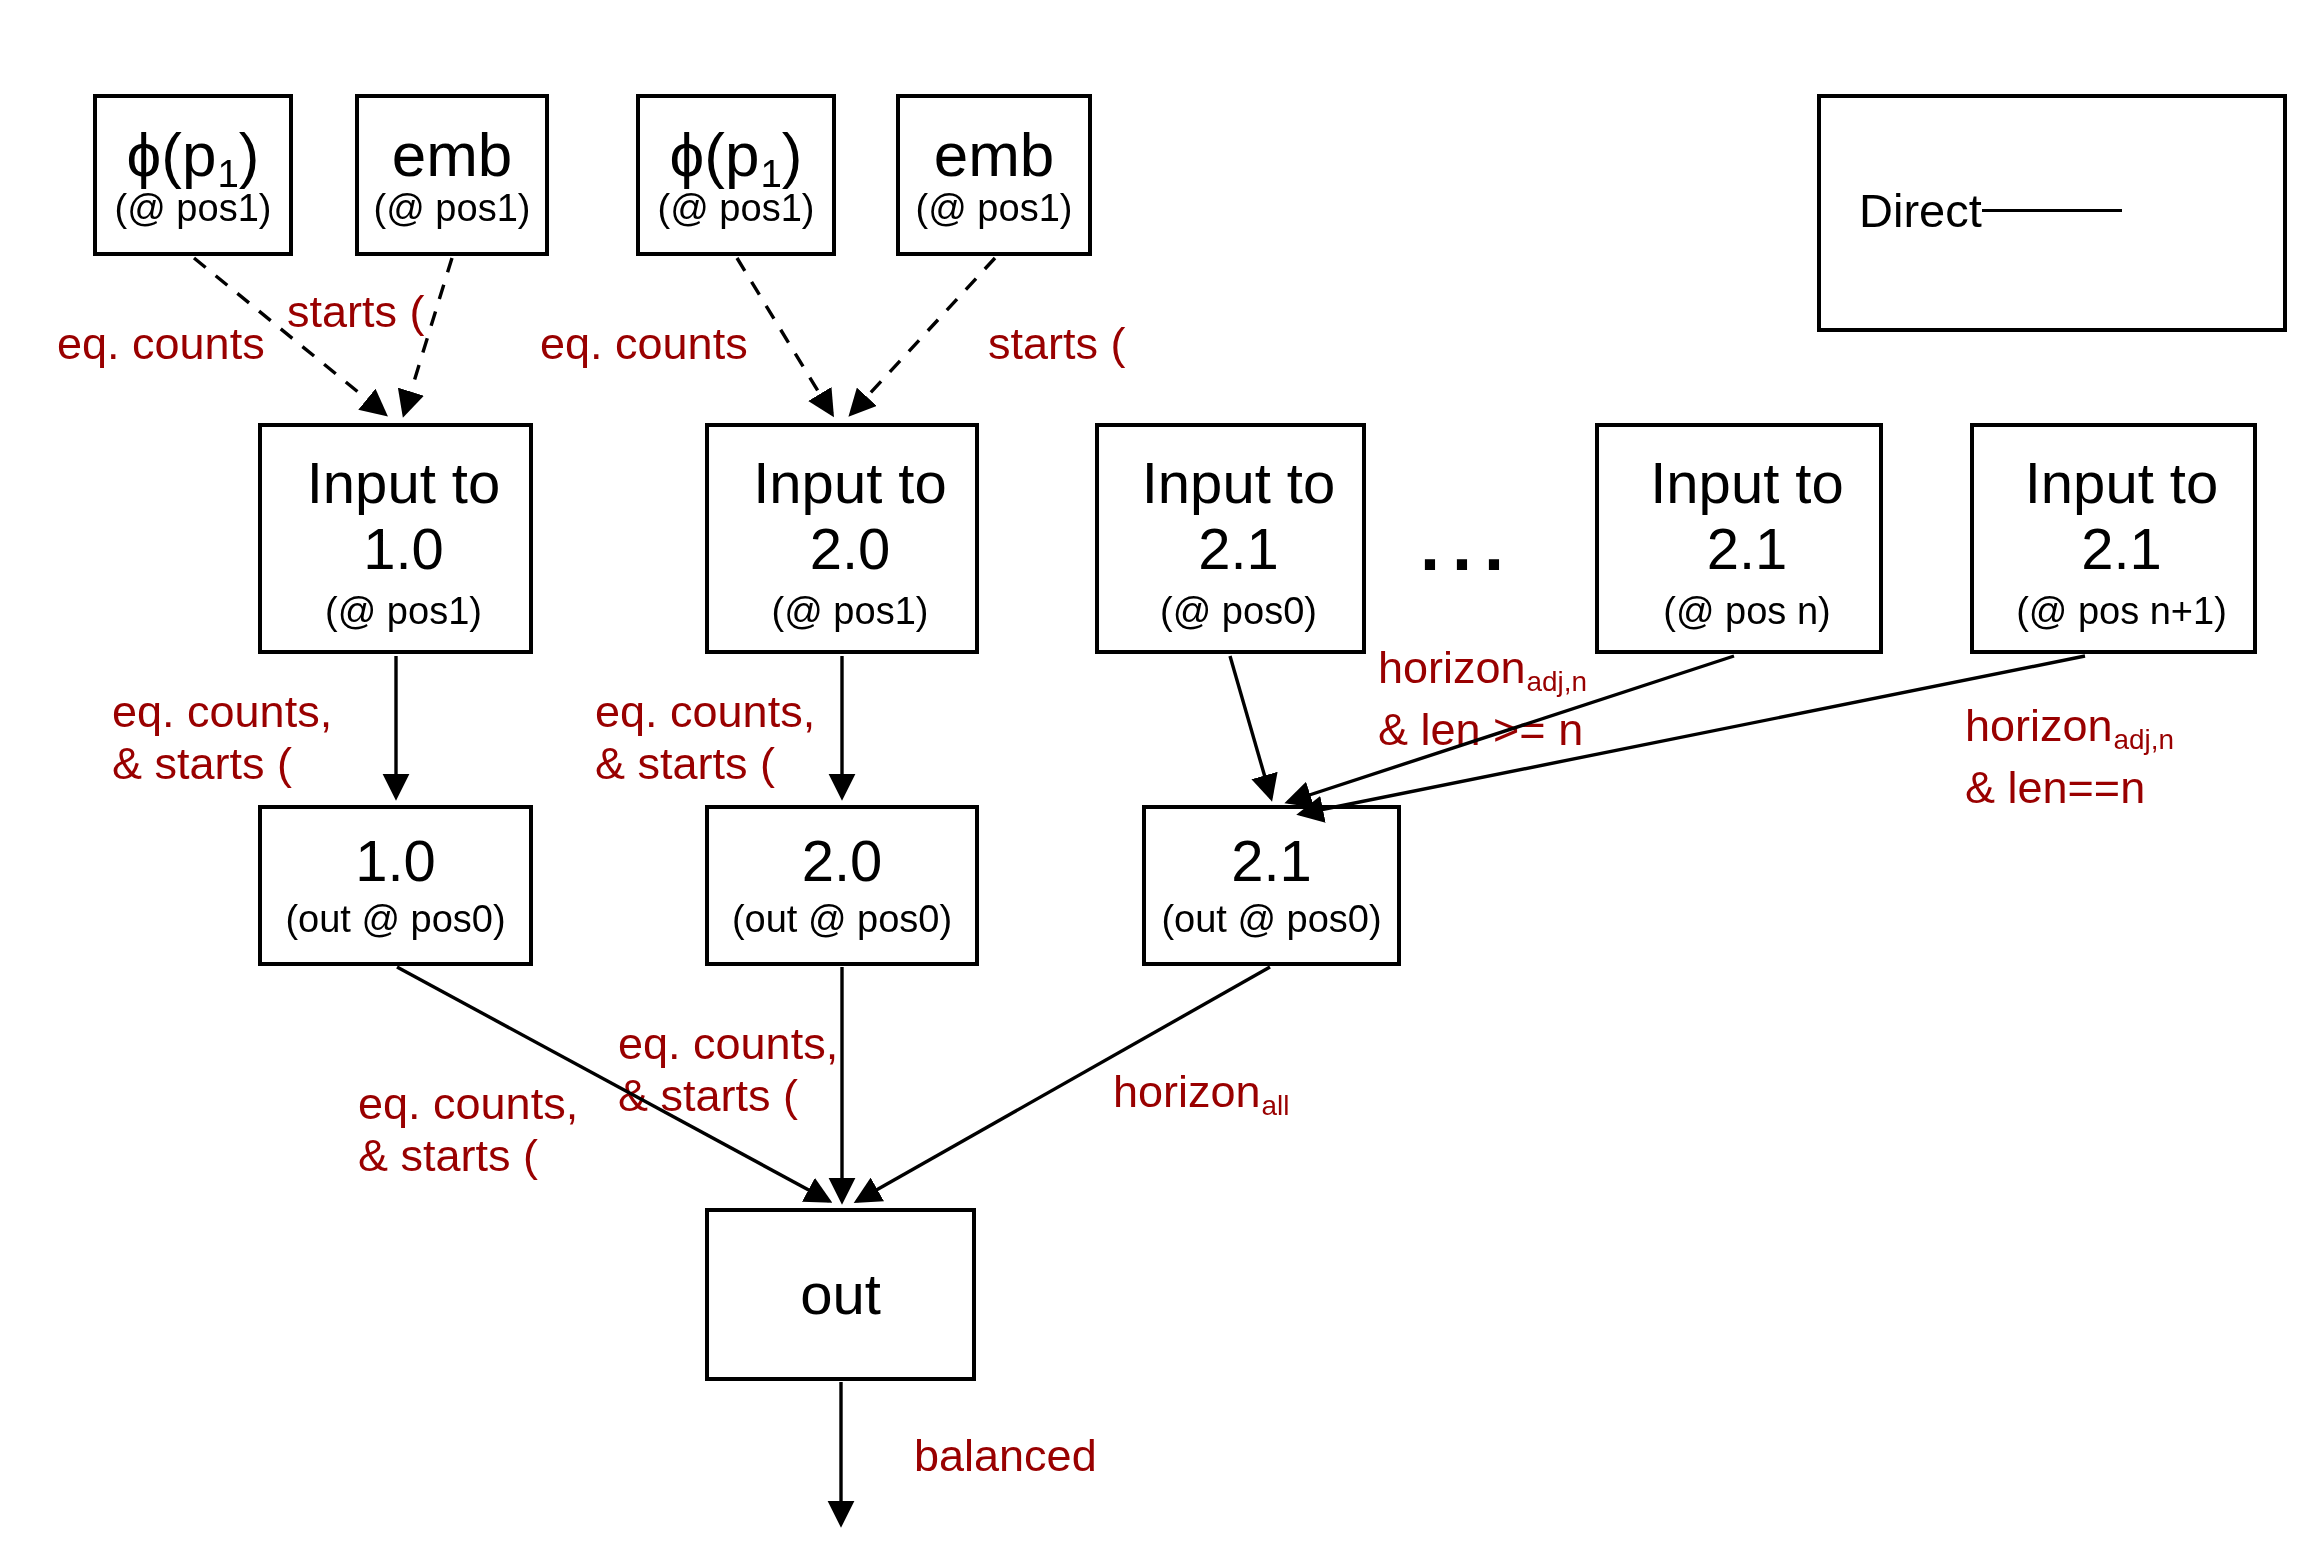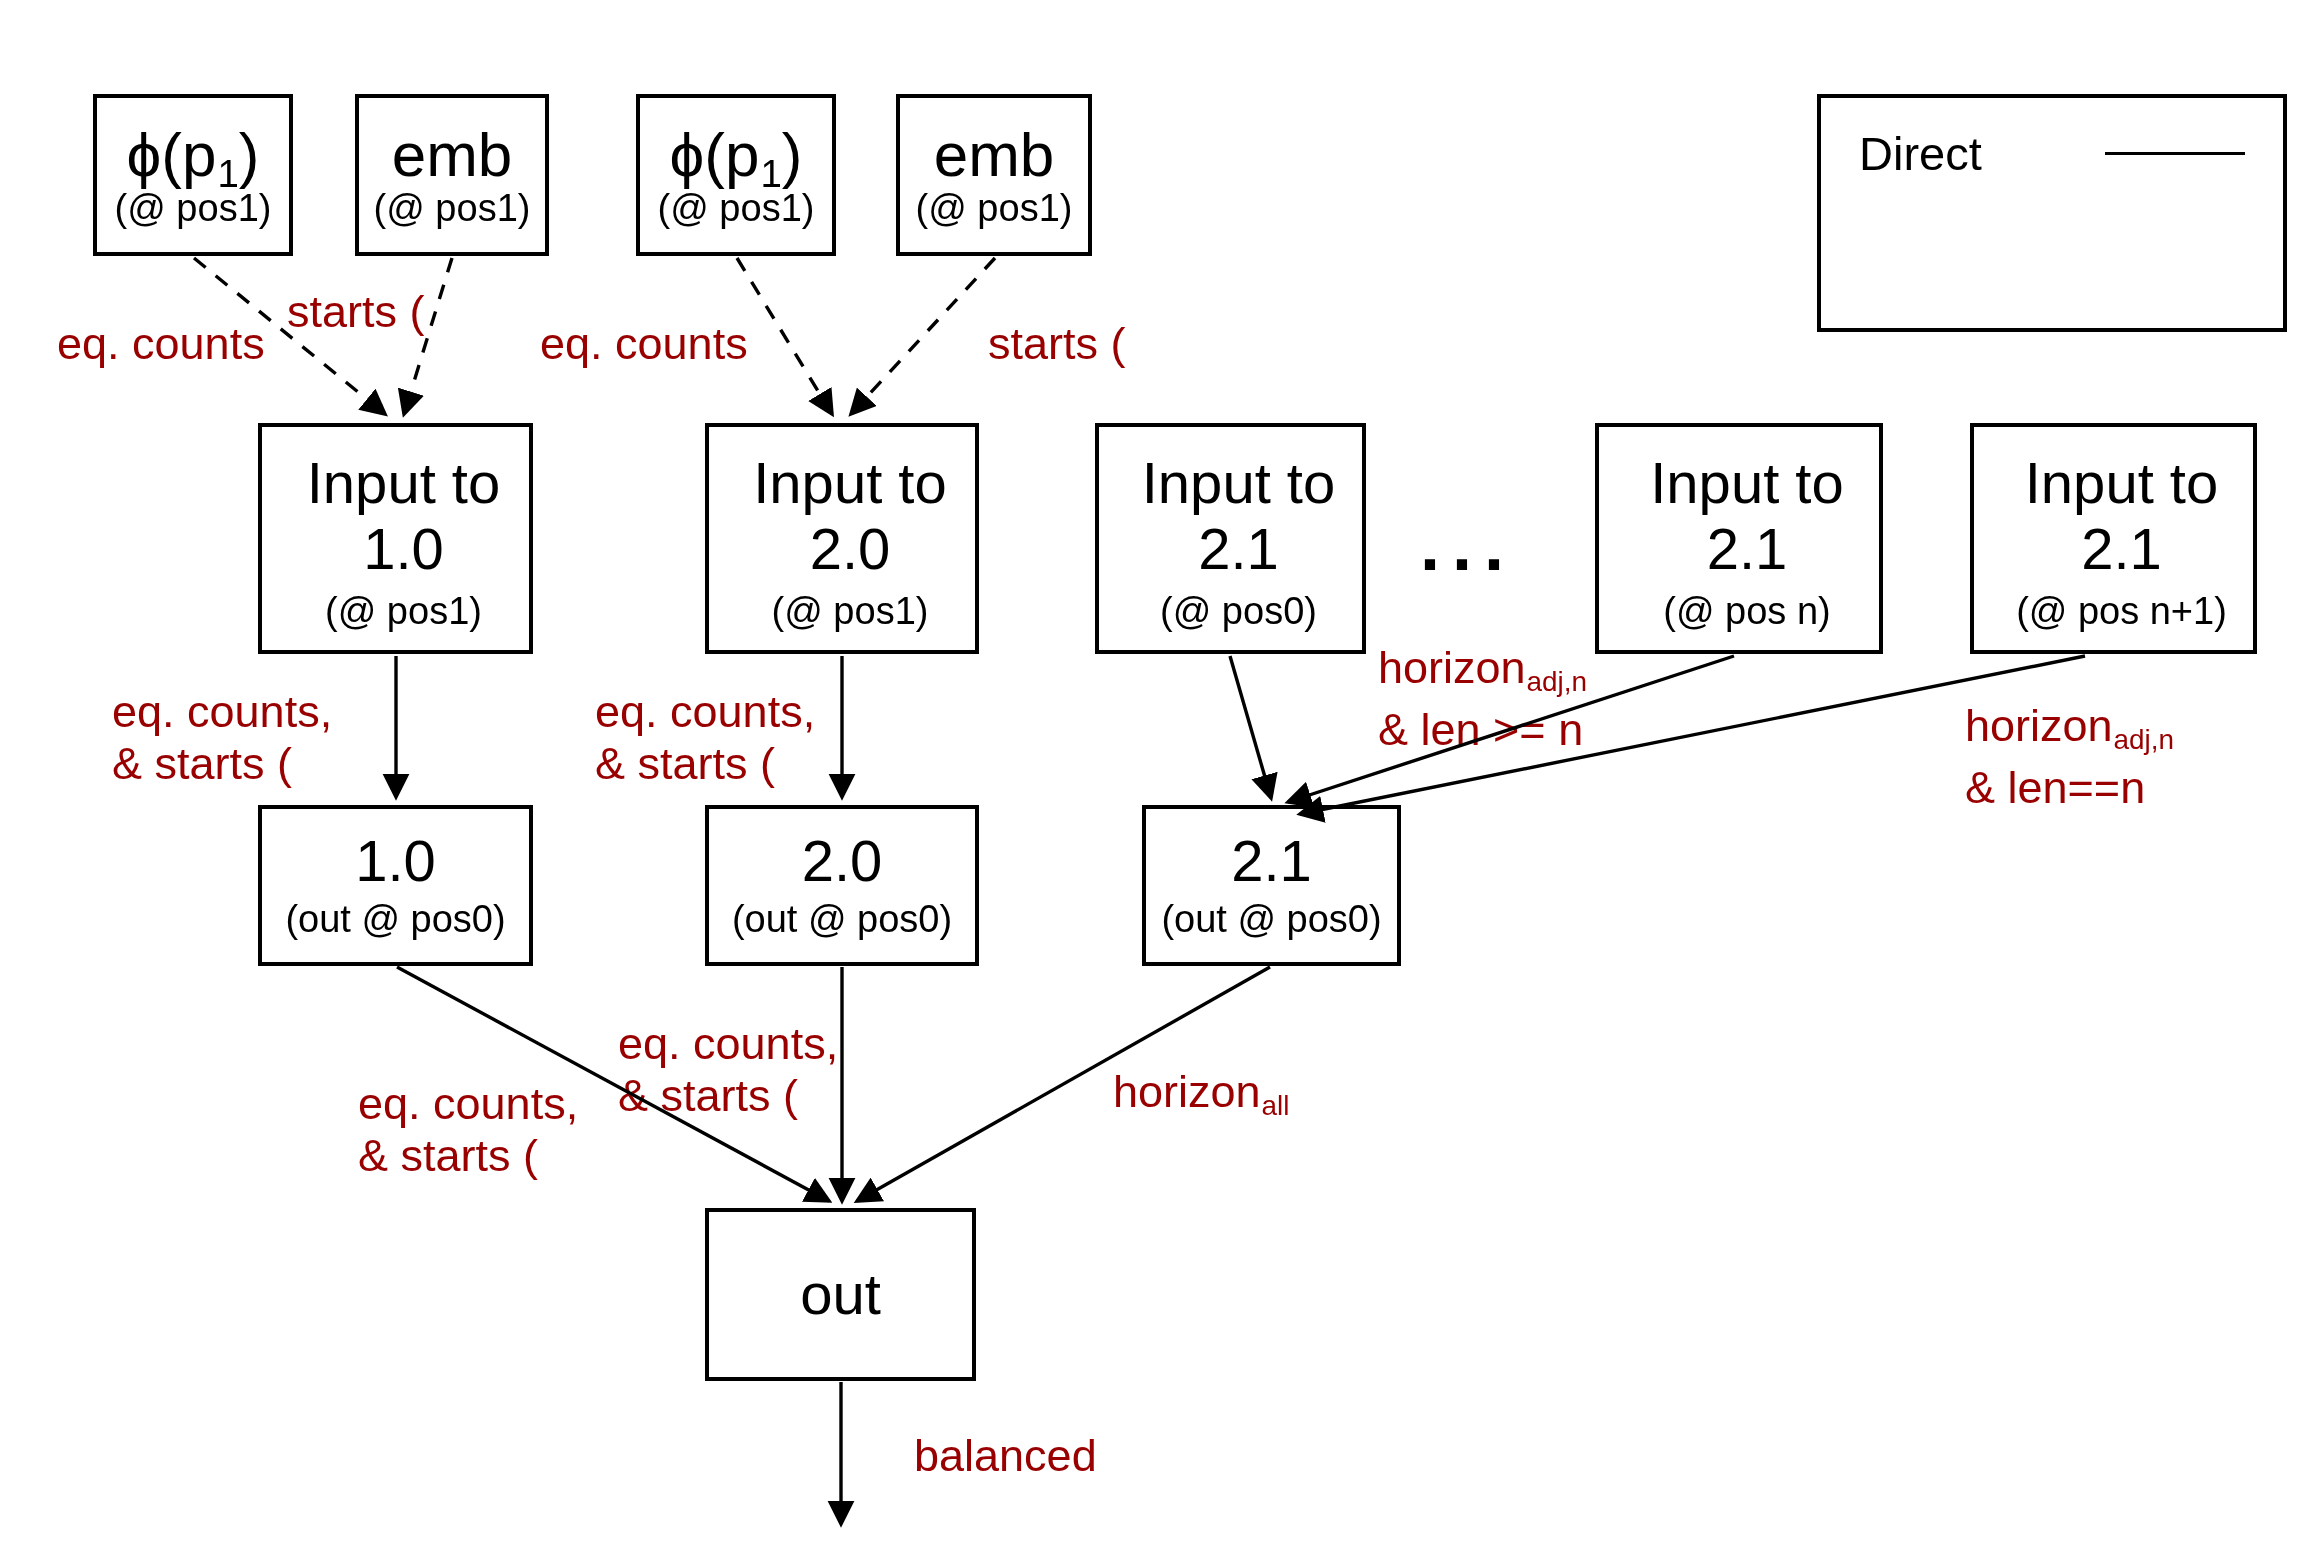--- a/index.html
+++ b/index.html
@@ -30,21 +30,21 @@
   
   .elabel{
     position:absolute;color:var(--label-red);font-size:45px;line-height:52px;
     white-space:nowrap;z-index:1;
   }
   .elabel .hline{line-height:56px;}
   
   .legend{
     position:absolute;left:1817px;top:94px;width:470px;height:238px;
     box-sizing:border-box;border:4px solid var(--line-color);background:#fff;
-    display:flex;flex-direction:column;justify-content:space-between;
+    display:flex;flex-direction:row;justify-content:space-between;
     padding:28px 38px 34px 38px;z-index:2;
   }
   .legend-row{display:flex;align-items:center;justify-content:space-between;}
   .legend-text{font-size:47px;}
   .legend-line{width:140px;height:0;border-top:3px solid var(--line-color);}
   .legend-line.dashed{border-top-style:dashed;}
   
   .dots{
     position:absolute;left:1398px;top:500px;width:140px;height:90px;
     display:flex;align-items:center;justify-content:center;

